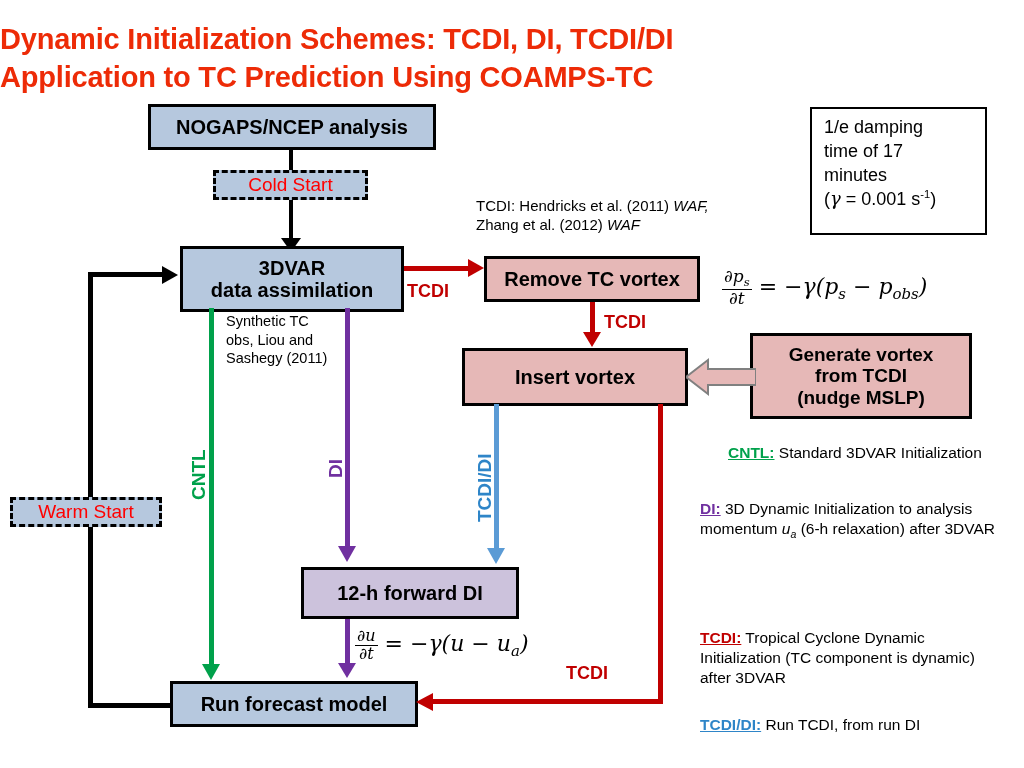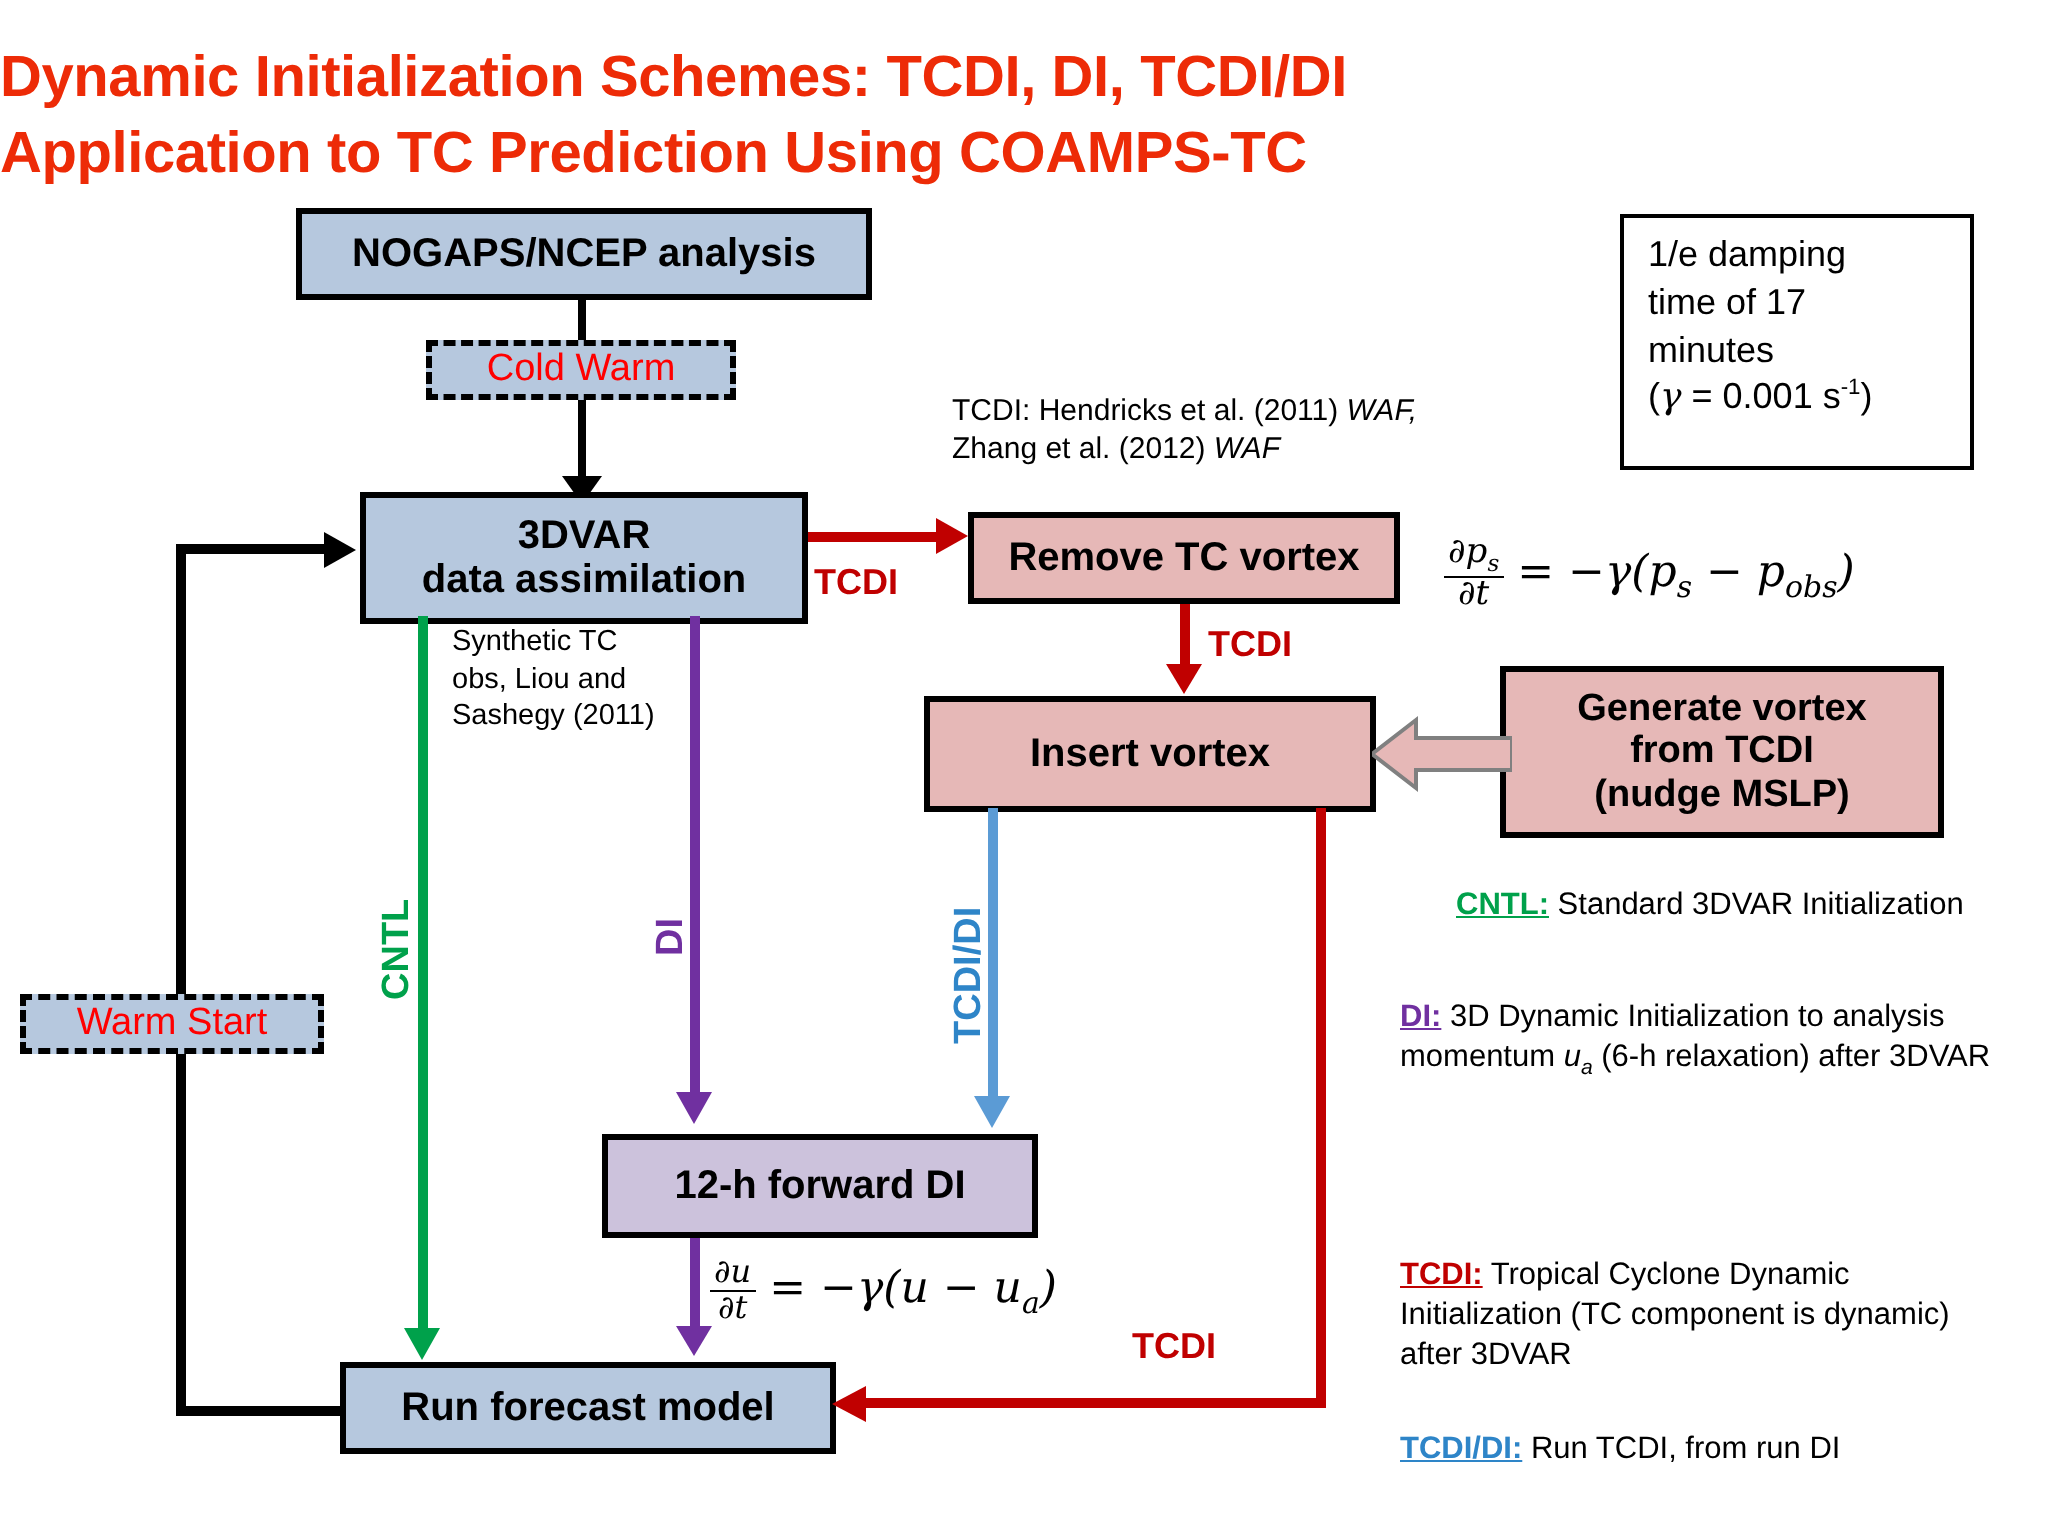--- a/index.html
+++ b/index.html
@@ -119,21 +119,21 @@
   </div>
 
   <div class="box blue" style="left:148px;top:104px;width:288px;height:46px;font-size:20px;">
     <span>NOGAPS/NCEP analysis</span>
   </div>
 
   <div class="vline" style="left:289px;top:150px;width:4px;height:93px;background:#000;"></div>
   <div class="head-down" style="left:281px;top:238px;border-left:10px solid transparent;border-right:10px solid transparent;border-top:14px solid #000;"></div>
 
   <div class="dashbox" style="left:213px;top:170px;width:155px;height:30px;">
-    <span>Cold Warm</span>
+    <span>Cold Start</span>
   </div>
 
   <div class="box blue" style="left:180px;top:246px;width:224px;height:66px;font-size:20px;flex-direction:column;">
     <span>3DVAR</span>
     <span>data assimilation</span>
   </div>
 
   <div class="box pink" style="left:484px;top:256px;width:216px;height:46px;font-size:20px;">
     <span>Remove TC vortex</span>
   </div>

